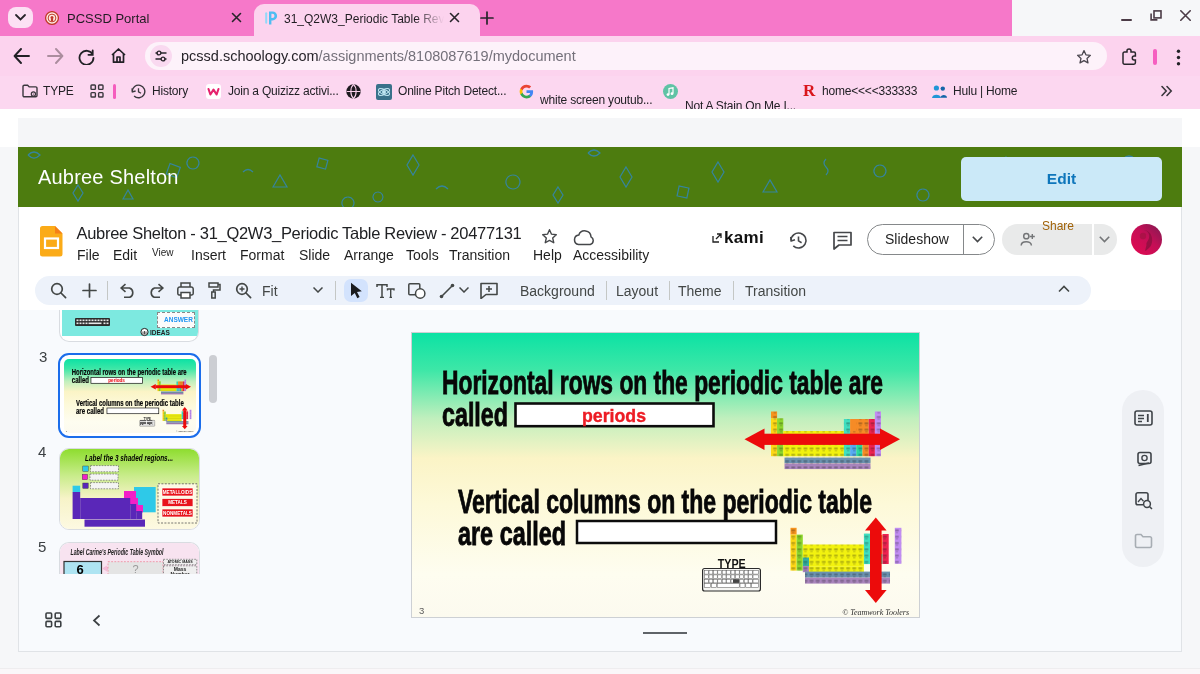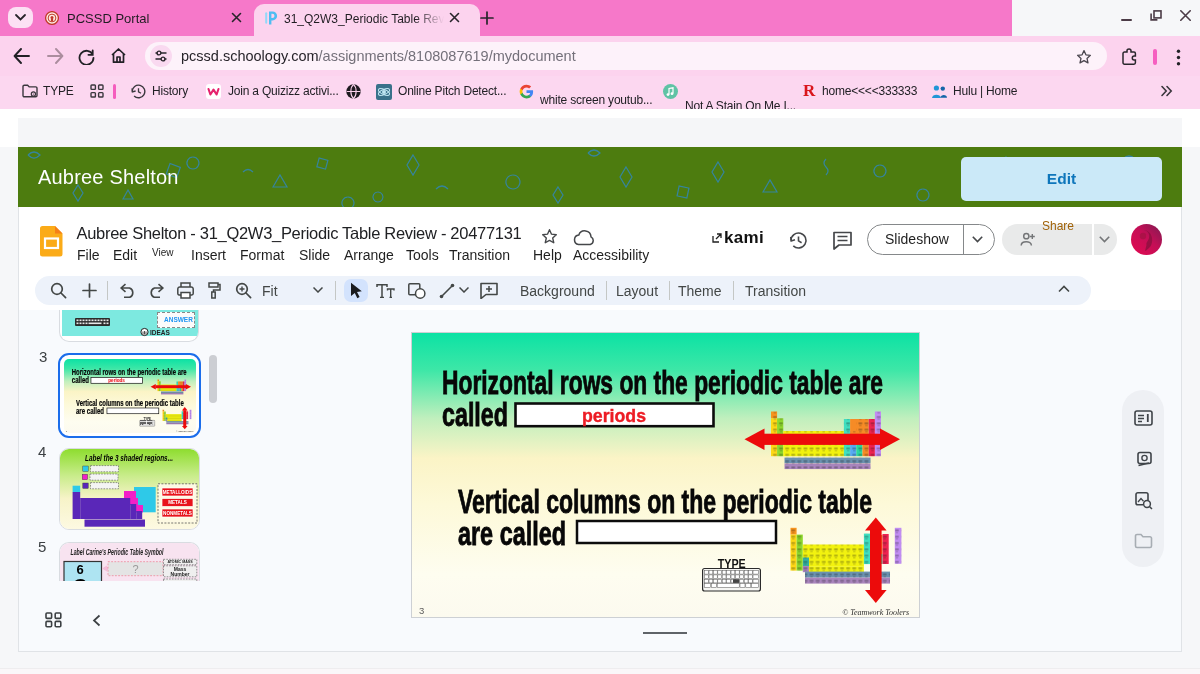--- a/index.html
+++ b/index.html
@@ -424,21 +424,21 @@
       <rect x="102" y="39" width="31" height="8" fill="#e8131b" stroke="#fff" stroke-width="0.7"></rect>
       <text x="117.5" y="44.7">METALLOIDS</text>
       <rect x="102" y="49.5" width="31" height="8" fill="#e8131b" stroke="#fff" stroke-width="0.7"></rect>
       <text x="117.5" y="55.2">METALS</text>
       <rect x="102" y="60" width="31" height="8" fill="#e8131b" stroke="#fff" stroke-width="0.7"></rect>
       <text x="117.5" y="65.7">NONMETALS</text>
     </g>
   </svg>
 </div>
 
-<div class="abs" style="left:59px;top:542px;width:141px;height:39px;background:#fff;border:1px solid #d9dce1;border-bottom:none;border-radius:10px 10px 0 0;overflow:hidden;">
+<div class="abs" style="left:59px;top:542px;width:141px;height:32px;background:#fff;border:1px solid #d9dce1;border-bottom:none;border-radius:10px 10px 0 0;overflow:hidden;">
   <svg class="abs" style="left:0;top:0" width="139" height="45" viewBox="0 0 139 45">
     <rect width="139" height="45" rx="8" fill="#f8e3f0"></rect>
     <text x="57" y="11.5" font-size="8.5" font-style="italic" font-weight="bold" text-anchor="middle" textLength="93" lengthAdjust="spacingAndGlyphs" font-family="Liberation Sans" fill="#222">Label Carine's Periodic Table Symbol</text>
     <rect x="4" y="18.5" width="37.5" height="26.5" fill="#aee4f2" stroke="#333" stroke-width="1.2"></rect>
     <text x="20" y="31" font-size="13" font-weight="bold" text-anchor="middle" font-family="Liberation Sans">6</text>
     <text x="20" y="50" font-size="20" font-weight="bold" text-anchor="middle" font-family="Liberation Sans">C</text>
     <path d="M44 25.5 L58 25.5" stroke="#f3bcd8" stroke-width="3"></path>
     <path d="M42 25.5 L47 22.5 V28.5 Z" fill="#f3bcd8"></path>
     <rect x="48" y="18.7" width="55" height="14" fill="#e4e4e4" stroke="#e89" stroke-width="0.8" stroke-dasharray="1.8 1.4"></rect>
     <text x="75.5" y="29.5" font-size="11" text-anchor="middle" fill="#999" font-family="Liberation Sans">?</text>

